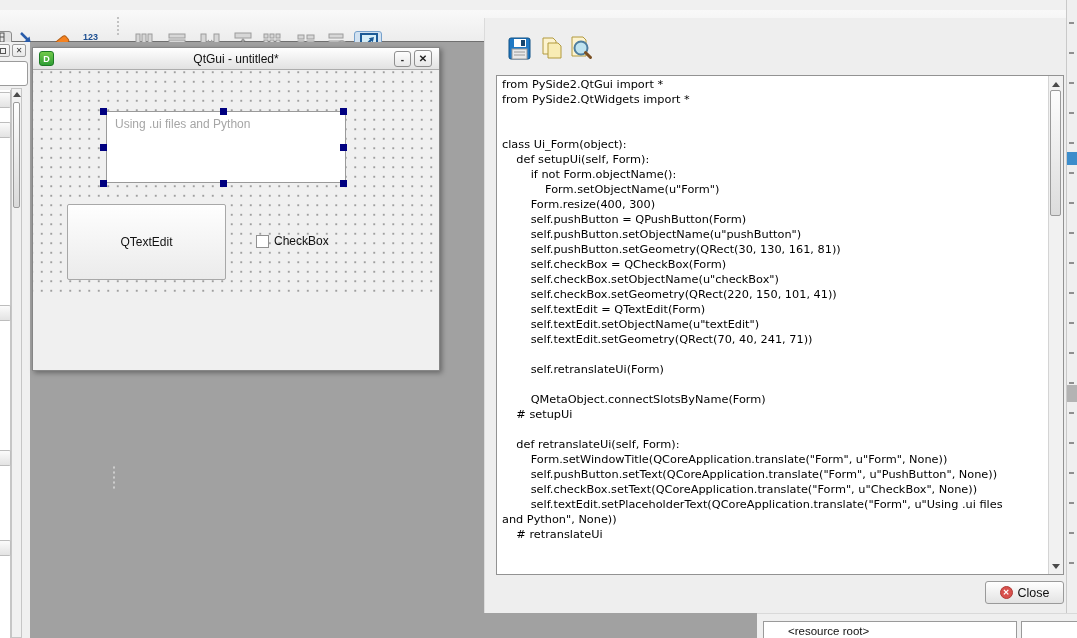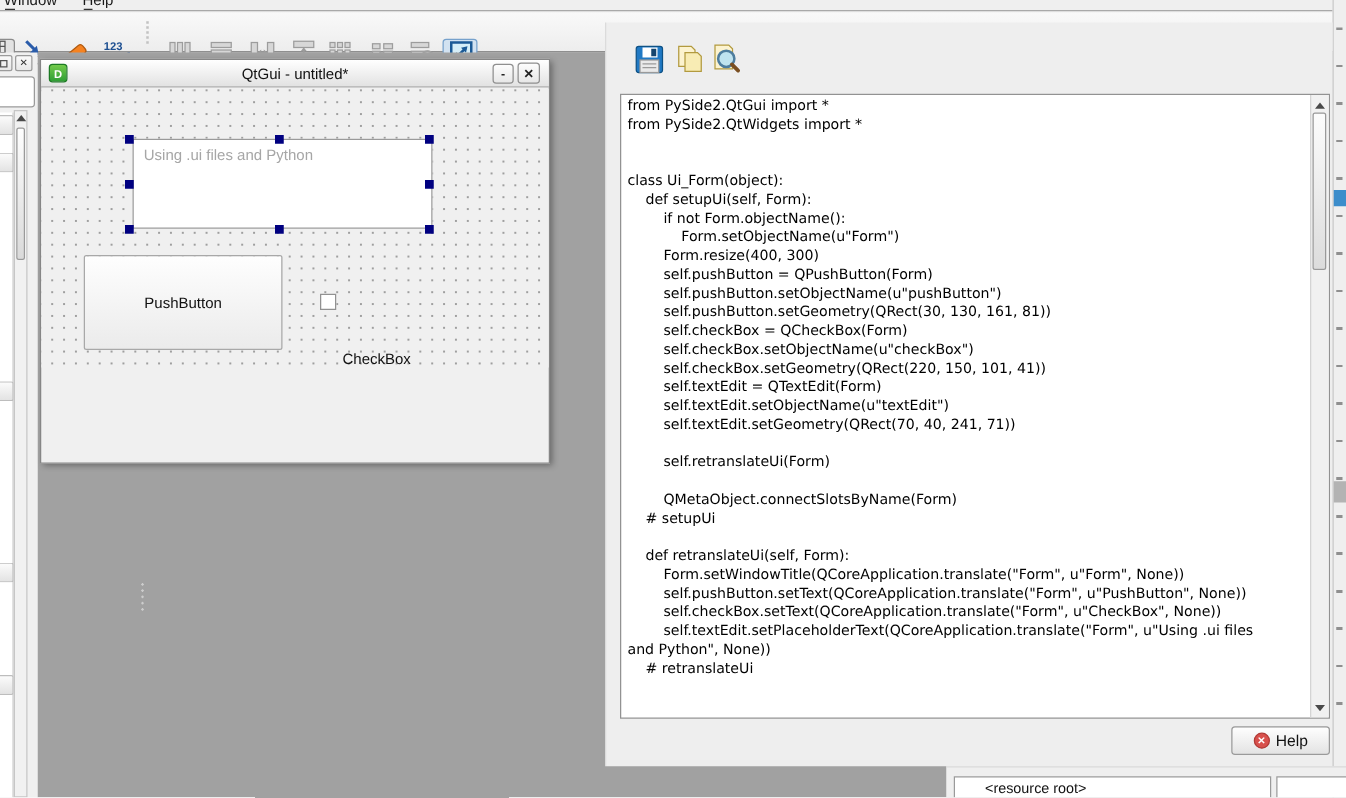--- a/index.html
+++ b/index.html
@@ -63,21 +63,21 @@
     background-size:9.5px 9.5px; background-position:4px 6px;padding-left:24px; }
   .we-textedit { position:absolute; left:73px; top:40px; width:240px; height:72px;
     background:#fff; border:1px solid #9a9a9a; }
   .we-placeholder { padding:5px 8px; font-size:12px; color:#a6a6a6; }
   .handle { position:absolute; width:7px; height:7px; background:#000080; }
   .we-pushbutton { position:absolute; left:34px; top:133px; width:159px; height:76px;
     background:linear-gradient(#fefefe,#ebebeb); border:1px solid #a8a8a8; border-radius:2px;
     display:flex; align-items:center; justify-content:center; font-size:12px; color:#111; }
   .we-checkbox-box { position:absolute; left:223px; top:164px; width:13px; height:13px;
     background:#fff; border:1px solid #919191; }
-  .we-checkbox-label { position:absolute; left:241px; top:163px; font-size:12px; color:#111;margin-top:46px; }
+  .we-checkbox-label { position:absolute; left:241px; top:163px; font-size:12px; color:#111; }
   
   .prop-strip { position:absolute; left:1066px; top:0; width:11px; height:638px;
     background:#efefef; border-left:1px solid #c9c9c9; }
   .prop-dashes { position:absolute; left:2px; top:22px; width:5px; height:560px;
     background:repeating-linear-gradient(to bottom, #8f8f8f 0 2px, transparent 2px 30px); }
   .prop-sel { position:absolute; left:0; top:152px; width:11px; height:13px; background:#3c8dcb; }
   .prop-thumb { position:absolute; left:0; top:385px; width:11px; height:17px; background:#b3b3b3; }
   
   .resource-panel { position:absolute; left:713px; top:613px; width:364px; height:25px;
     background:#efefef; border-top:1px solid #d9d9d9; overflow:hidden;margin-left:44px; }
@@ -107,26 +107,20 @@
     display:flex; align-items:center; justify-content:center; gap:5px; }
   .close-red { width:13px; height:13px; border-radius:50%; background:#d8504c; border:1px solid #b03a36;
     color:#fff; font-size:8px; font-weight:bold; display:flex; align-items:center; justify-content:center; line-height:1; }
   .close-label { font-size:12.5px; color:#111; }
 </style>
 </head>
 <body>
 
 <div id="screen">
 
-  <div class="menubar">
-    <span class="menu-item" style="left:3px">Window</span>
-    <span class="menu-item" style="left:66px">Help</span>
-    <div class="accel" style="left:4px; width:8px"></div>
-    <div class="accel" style="left:67px; width:7px"></div>
-  </div>
 
   <div class="toolbar">
     <div class="tbtn pressed" style="left:-14px">
       <span>
         <svg viewBox="0 0 24 24">
             <rect x="13" y="3" width="4" height="18" fill="#e8e8e8" stroke="#555"></rect>
             <line x1="13" y1="7" x2="17" y2="7" stroke="#555"></line>
             <line x1="13" y1="12" x2="17" y2="12" stroke="#555"></line>
             <line x1="13" y1="17" x2="17" y2="17" stroke="#555"></line>
           </svg>
@@ -302,21 +296,21 @@
         <div class="we-placeholder">Using .ui files and Python</div>
       </div>
       <div class="handle" style="left:67px;  top:37px"></div>
       <div class="handle" style="left:187px; top:37px"></div>
       <div class="handle" style="left:307px; top:37px"></div>
       <div class="handle" style="left:67px;  top:73px"></div>
       <div class="handle" style="left:307px; top:73px"></div>
       <div class="handle" style="left:67px;  top:109px"></div>
       <div class="handle" style="left:187px; top:109px"></div>
       <div class="handle" style="left:307px; top:109px"></div>
-      <div class="we-pushbutton">PushButton</div>
+      <div class="we-pushbutton">QTextEdit</div>
       <div class="we-checkbox-box"></div>
       <div class="we-checkbox-label">CheckBox</div>
     </div>
   </div>
 
   <div class="prop-strip">
     <div class="prop-dashes"></div>
     <div class="prop-sel"></div>
     <div class="prop-thumb"></div>
   </div>
@@ -395,17 +389,17 @@
             <div class="arrow-up"></div>
           </div>
         <div class="cd-thumb"></div>
         <div class="cd-sb-down">
             <div class="arrow-down"></div>
           </div>
       </div>
     </div>
     <div class="close-btn">
       <span class="close-red">✕</span>
-      <span class="close-label">Help</span>
+      <span class="close-label">Close</span>
     </div>
   </div>
 
 </div>
 
 </body></html>

